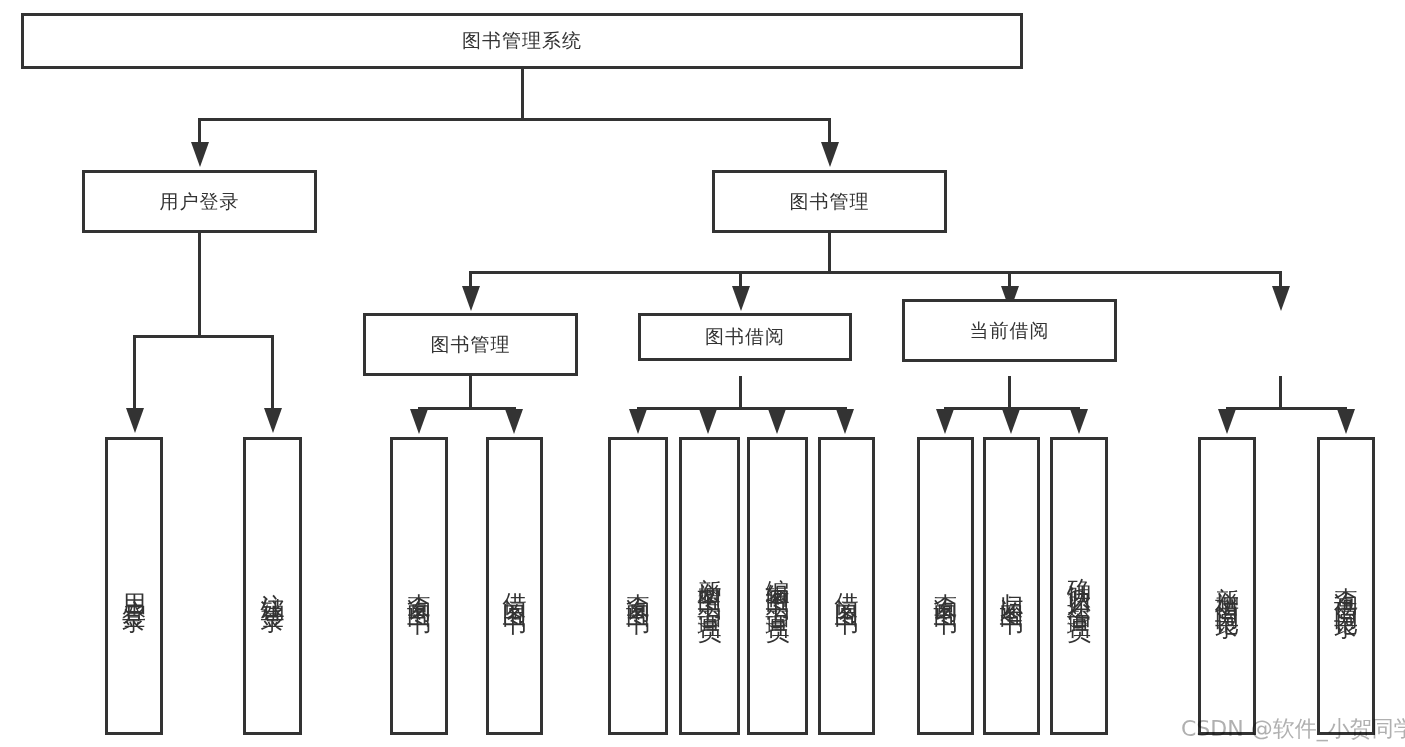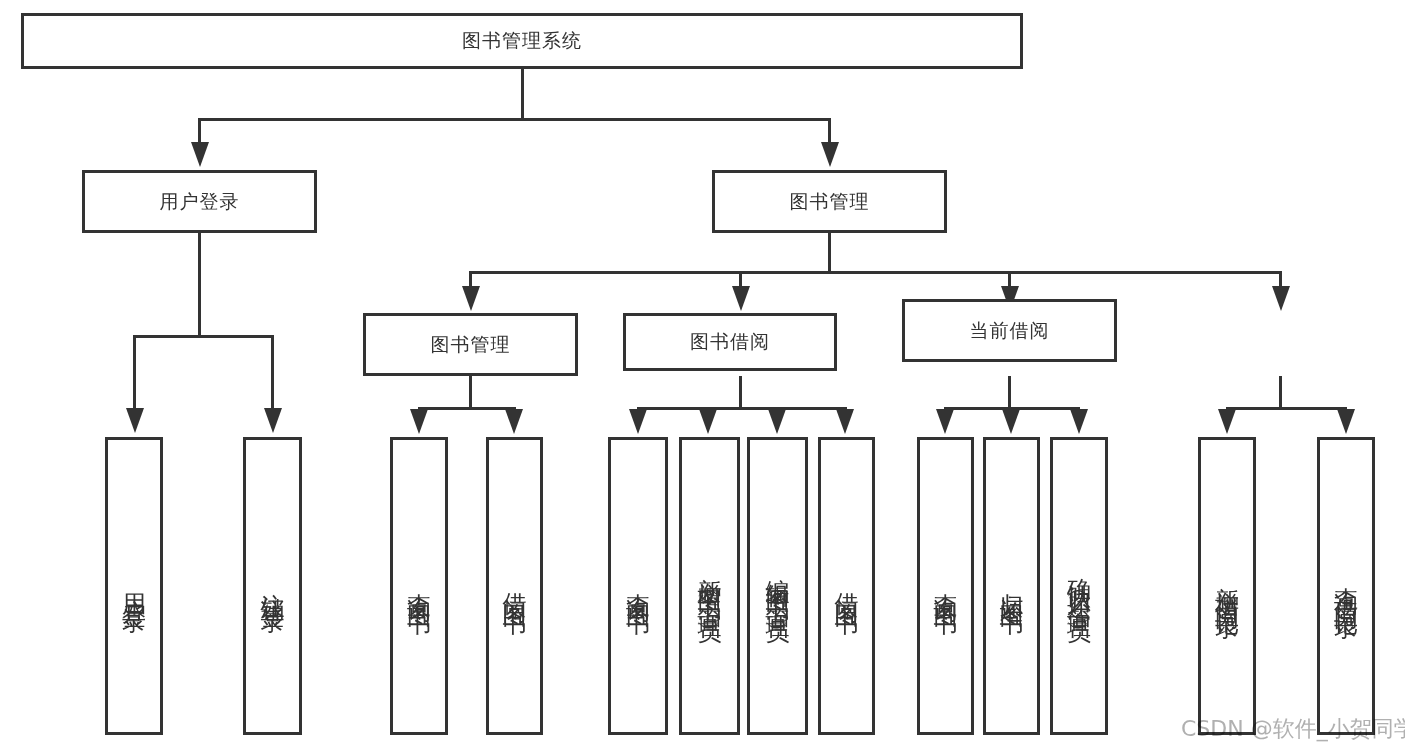--- a/index.html
+++ b/index.html
@@ -105,21 +105,21 @@
   <div class="line" style="left:739px;top:271px;width:3px;height:17px;"></div>
   <div class="arrow" style="left:741px;top:286px;"></div>
   <div class="line" style="left:1008px;top:271px;width:3px;height:17px;"></div>
   <div class="arrow" style="left:1010px;top:286px;"></div>
   <div class="line" style="left:1279px;top:271px;width:3px;height:17px;"></div>
   <div class="arrow" style="left:1281px;top:286px;"></div>
 
   <div class="hbox" style="left:363px;top:313px;width:215px;height:63px;">
     <span>图书管理</span>
   </div>
-  <div class="hbox" style="left:623px;top:313px;width:214px;height:58px;">
+  <div class="hbox" style="left:638px;top:313px;width:214px;height:48px;">
     <span>图书借阅</span>
   </div>
   <div class="hbox" style="left:902px;top:299px;width:215px;height:63px;">
     <span>当前借阅</span>
   </div>
 
   <div class="line" style="left:469px;top:376px;width:3px;height:34px;"></div>
   <div class="line" style="left:418px;top:407px;width:98px;height:3px;"></div>
   <div class="arrow" style="left:419px;top:409px;"></div>
   <div class="arrow" style="left:514px;top:409px;"></div>

